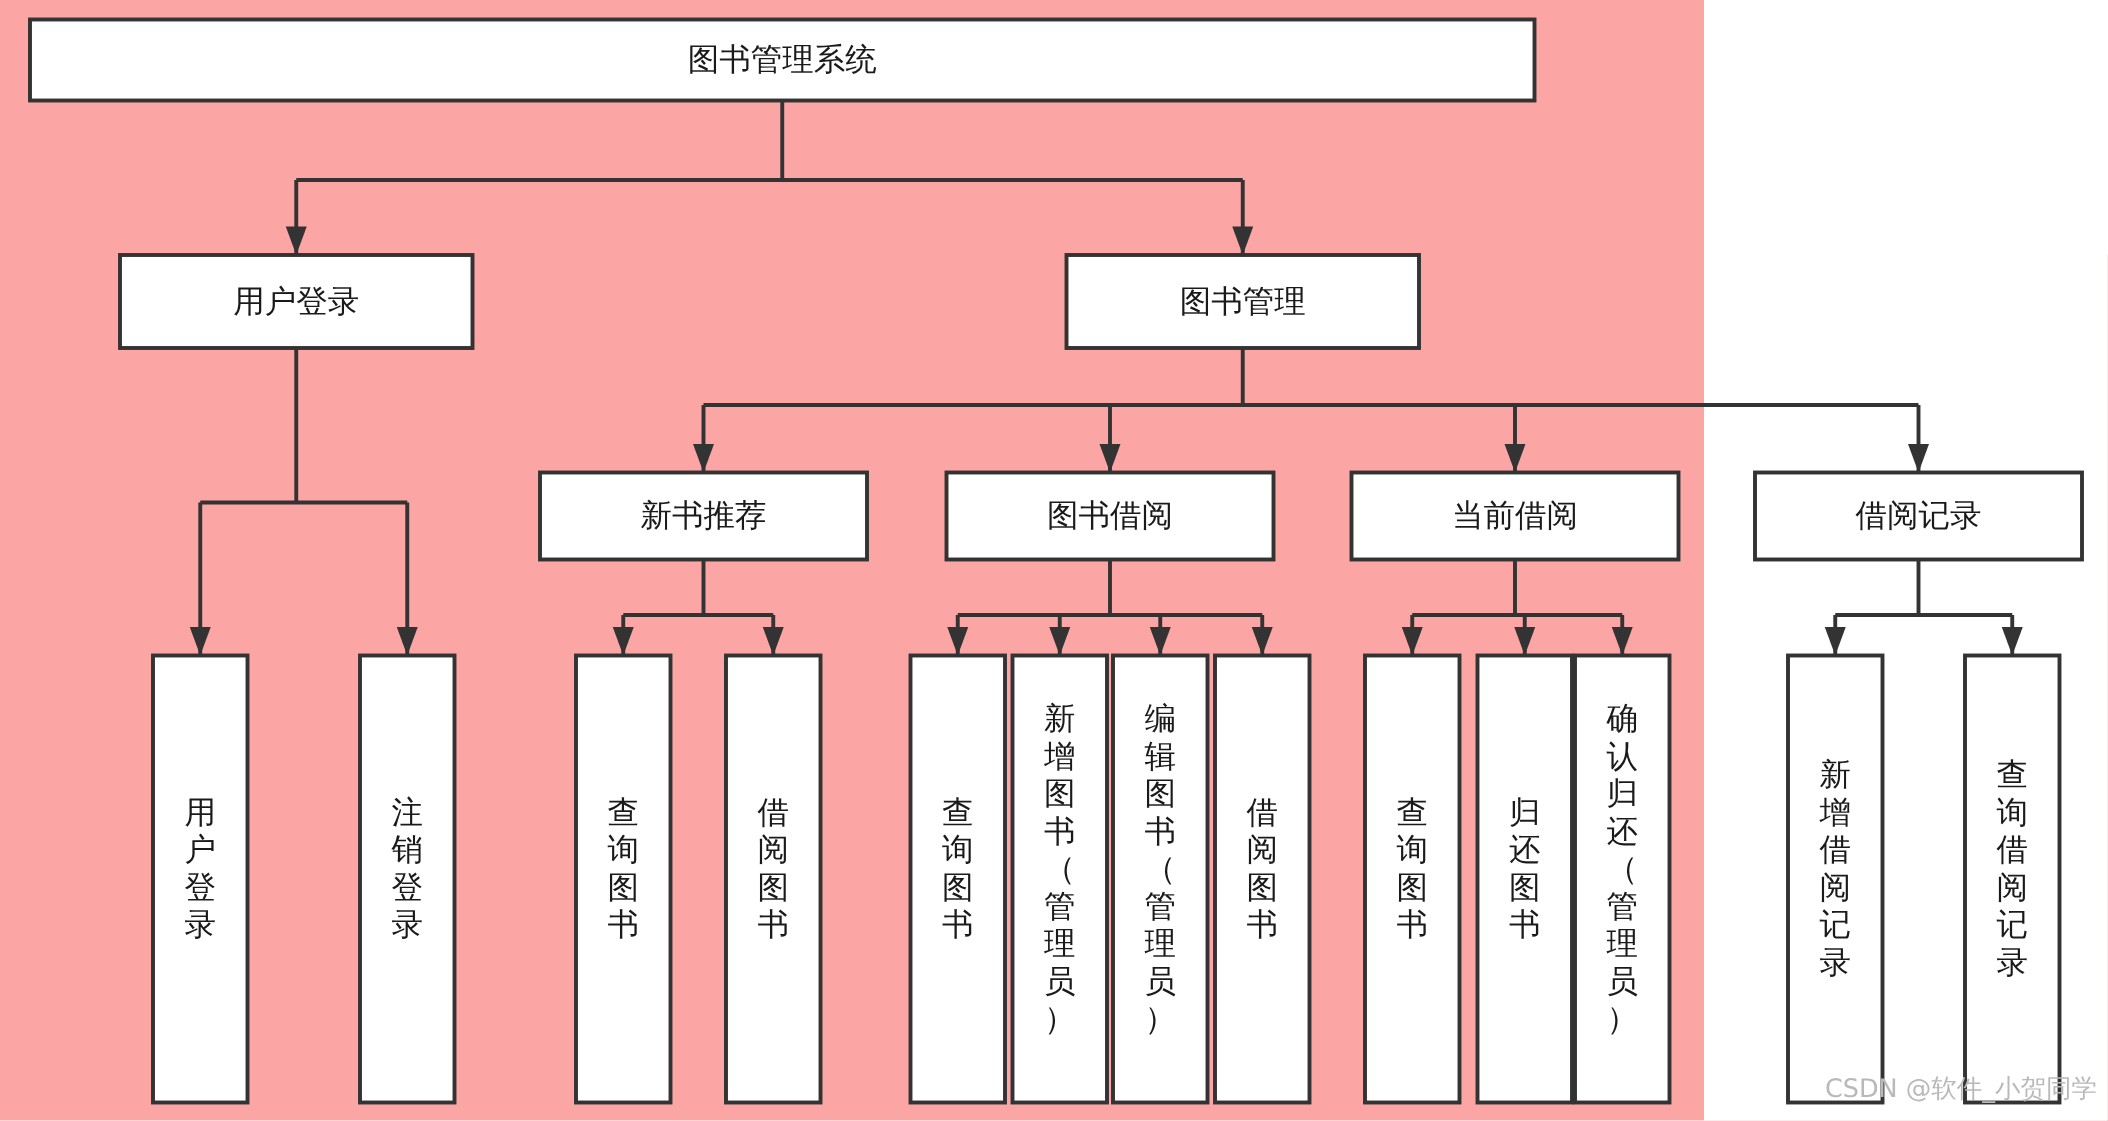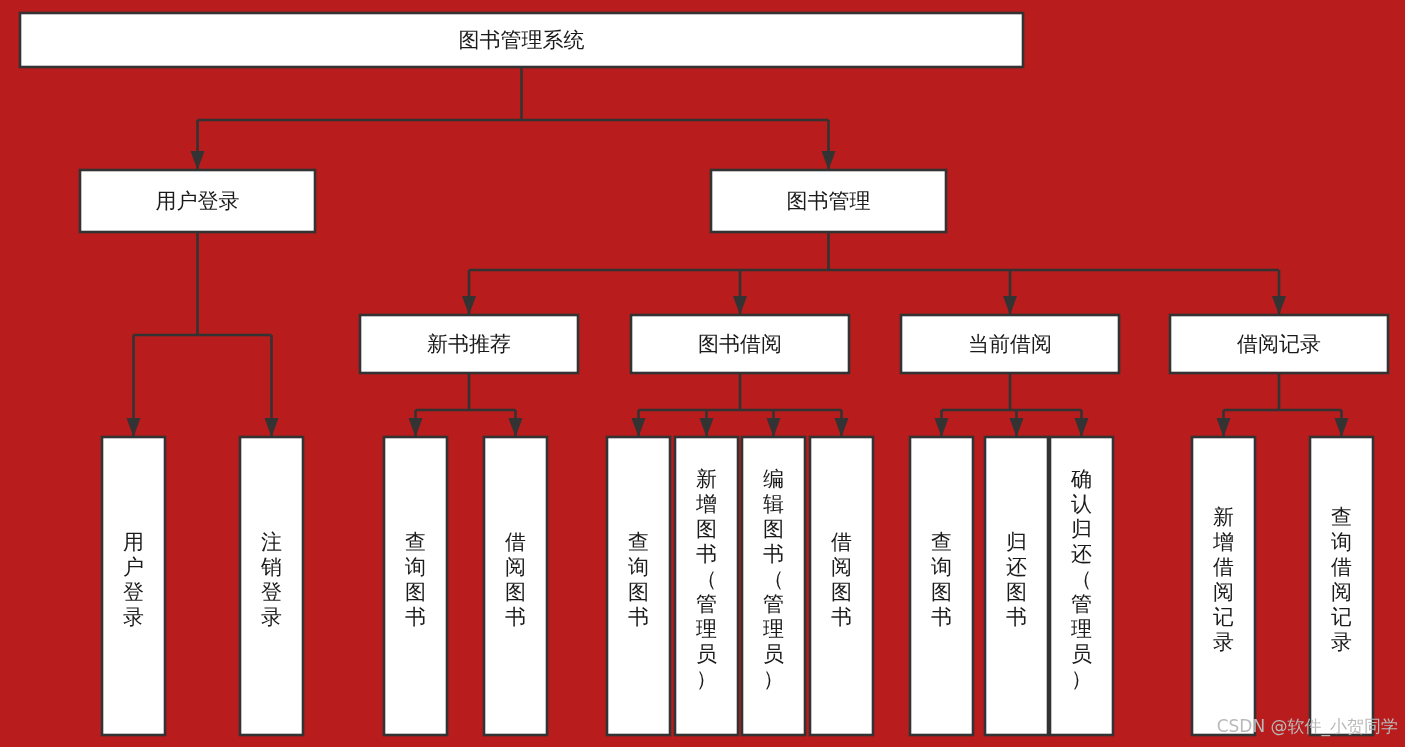--- a/index.html
+++ b/index.html
@@ -9,23 +9,23 @@
     background: #ffffff;
   }
   body {
     width: 1405px;
     height: 747px;
     overflow: hidden;
     font-family: "DejaVu Sans", "Liberation Sans", sans-serif;
   }
   #diagram-root {
     position: relative;
-    width: 1405px;
+    width: 1136px;
     height: 747px;
-    background: #b91c1c;
+    background: #fca5a5;
   }
   svg.diagram-canvas {
     position: absolute;
     top: 0;
     left: 0;
     width: 1405px;
     height: 747px;
     display: block;
   }
   .node-box {

